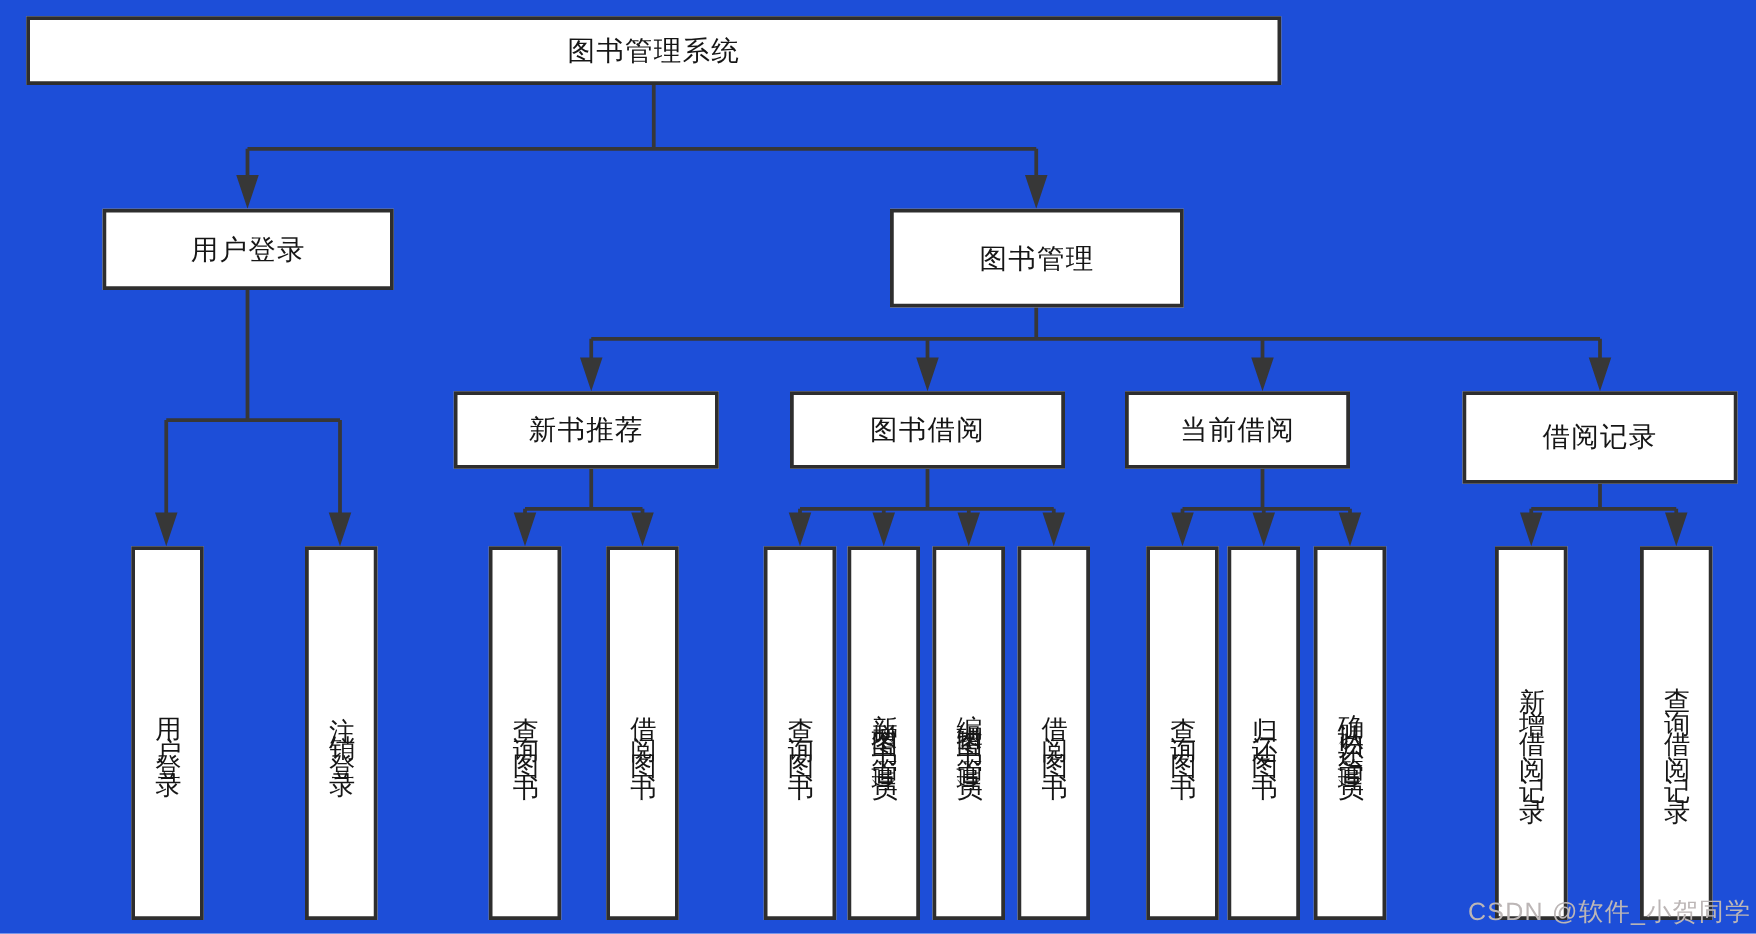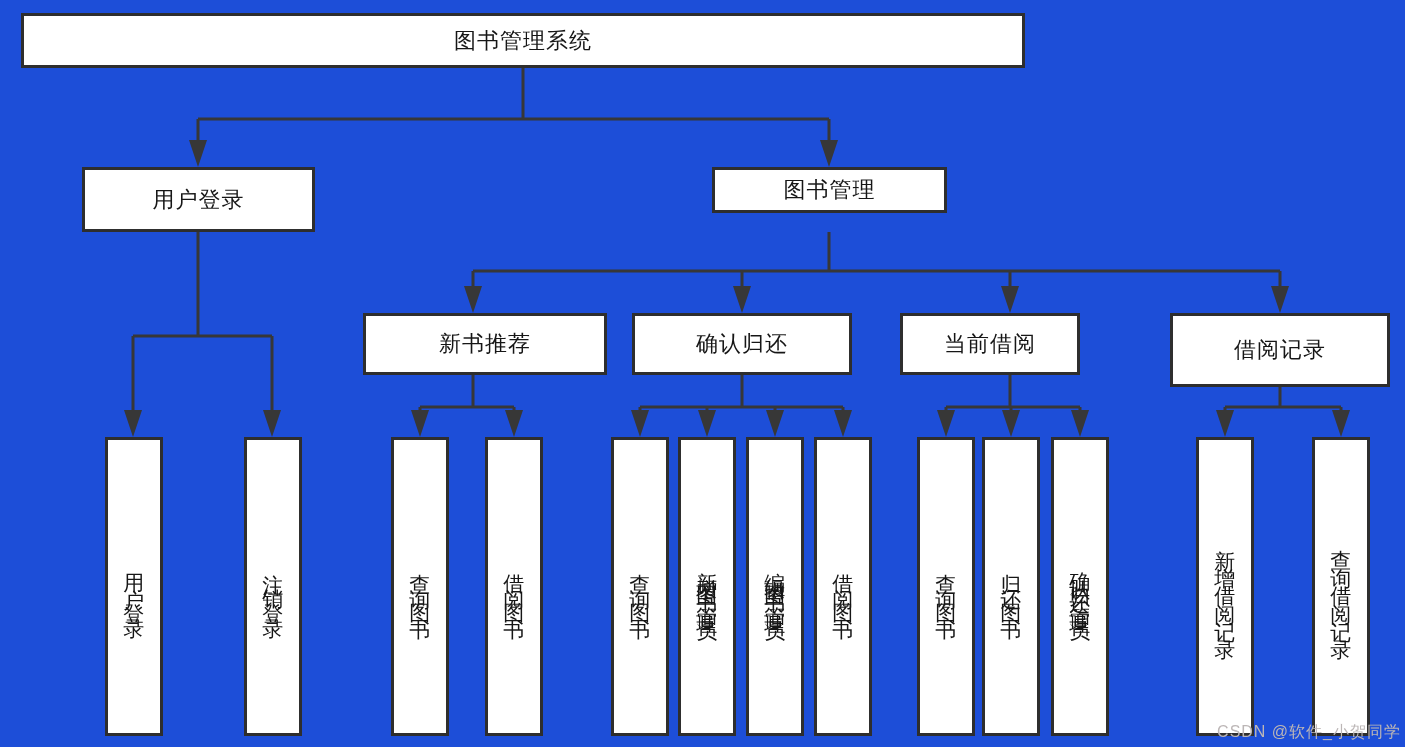--- a/index.html
+++ b/index.html
@@ -16,21 +16,21 @@
     font-size:22px;color:#161616;letter-spacing:1px;white-space:nowrap;
   }
   .box.v span{
     writing-mode:vertical-rl;text-orientation:mixed;
     font-size:21px;color:#161616;line-height:1.3;letter-spacing:15px;white-space:nowrap;
   }
   .box.v.mid span{letter-spacing:18px;}
   .box.v.tight span{letter-spacing:7px;}
   #watermark{
     position:absolute;right:4px;bottom:4px;z-index:3;
-    font-size:16px;color:#bcb6b6;letter-spacing:1px;white-space:nowrap;
+    font-size:20px;color:#bcb6b6;letter-spacing:1px;white-space:nowrap;
   }
 </style>
 </head>
 <body>
 
 <div id="stage">
 
   <svg id="connectors" width="1405" height="747" viewBox="0 0 1405 747">
     <path fill="none" stroke="#373737" stroke-width="3" d="
       M523,68 V119 M198,119 H829 M198,119 V142 M829,119 V142
@@ -62,29 +62,29 @@
       M1332,410 L1350,410 L1341,437 Z"></path>
   </svg>
 
   <div class="box h" style="left:21px;top:13px;width:1004px;height:55px">
     <span>图书管理系统</span>
   </div>
 
   <div class="box h" style="left:82px;top:167px;width:233px;height:65px">
     <span>用户登录</span>
   </div>
-  <div class="box h" style="left:712px;top:167px;width:235px;height:46px">
+  <div class="box h" style="left:712px;top:167px;width:235px;height:79px">
     <span>图书管理</span>
   </div>
 
-  <div class="box h" style="left:363px;top:313px;width:244px;height:62px">
+  <div class="box h" style="left:363px;top:313px;width:212px;height:62px">
     <span>新书推荐</span>
   </div>
   <div class="box h" style="left:632px;top:313px;width:220px;height:62px">
-    <span>确认归还</span>
+    <span>图书借阅</span>
   </div>
   <div class="box h" style="left:900px;top:313px;width:180px;height:62px">
     <span>当前借阅</span>
   </div>
   <div class="box h" style="left:1170px;top:313px;width:220px;height:74px">
     <span>借阅记录</span>
   </div>
 
   <div class="box v" style="left:105px;top:437px;width:58px;height:299px">
     <span>用户登录</span>

